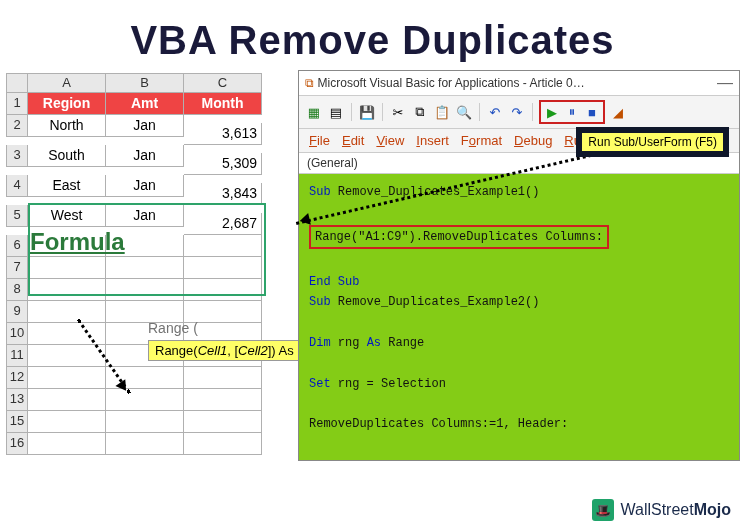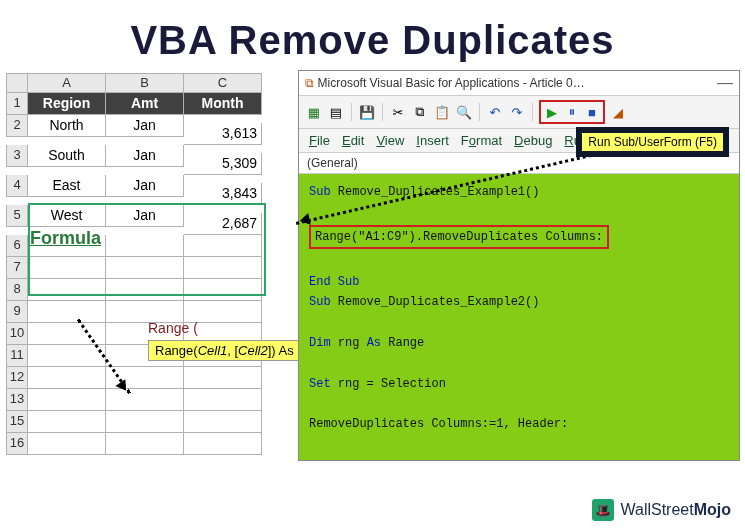--- a/index.html
+++ b/index.html
@@ -64,47 +64,47 @@
     border-top: none;
     border-left: none;
     box-sizing: border-box;
     font-size: 14px;
     line-height: 20px;
     padding: 0 4px;
     text-align: center;
     background: #fff;
   }
   .cell.th {
-    background: #404040;
+    background: #ef4444;
     color: #fff;
     font-weight: bold;
   }
   .cell.num { text-align: right; margin-top: 8px; }
   .cell.blank { background: #fff; }
   .sel-box {
     position: absolute;
     border: 2px solid #2ea36a;
     pointer-events: none;
   }
   .formula-label {
     position: absolute;
     left: 30px;
     top: 228px;
-    font-size: 18px;
+    font-size: 24px;
     font-weight: bold;
     color: #2b7a3b;
     text-decoration: underline;
   }
   .formula-typing {
     position: absolute;
     left: 148px;
     top: 320px;
     font-family: "Segoe UI", Arial, sans-serif;
     font-size: 14px;
-    color: #7f1d1d;
+    color: #737373;
   }
   .formula-tip {
     position: absolute;
     left: 148px;
     top: 340px;
     background: #ffff66;
     border: 1px solid #999;
     padding: 2px 6px;
     font-family: "Segoe UI", Arial, sans-serif;
     font-size: 13px;
@@ -157,21 +157,21 @@
     gap: 2px;
   }
   .vba-menu {
     display: flex;
     flex-wrap: wrap;
     gap: 12px;
     padding: 4px 10px;
     background: #f4f4f4;
     border-bottom: 1px solid #ccc;
     font-size: 13px;
-    color: #14532d;
+    color: #c2410c;
   }
   .vba-menu span { cursor: default; }
   .vba-menu u { text-decoration: underline; }
   .run-tooltip {
     position: absolute;
     right: 10px;
     top: 56px;
     background: #ffff66;
     border: 6px solid #0f172a;
     padding: 2px 6px;

